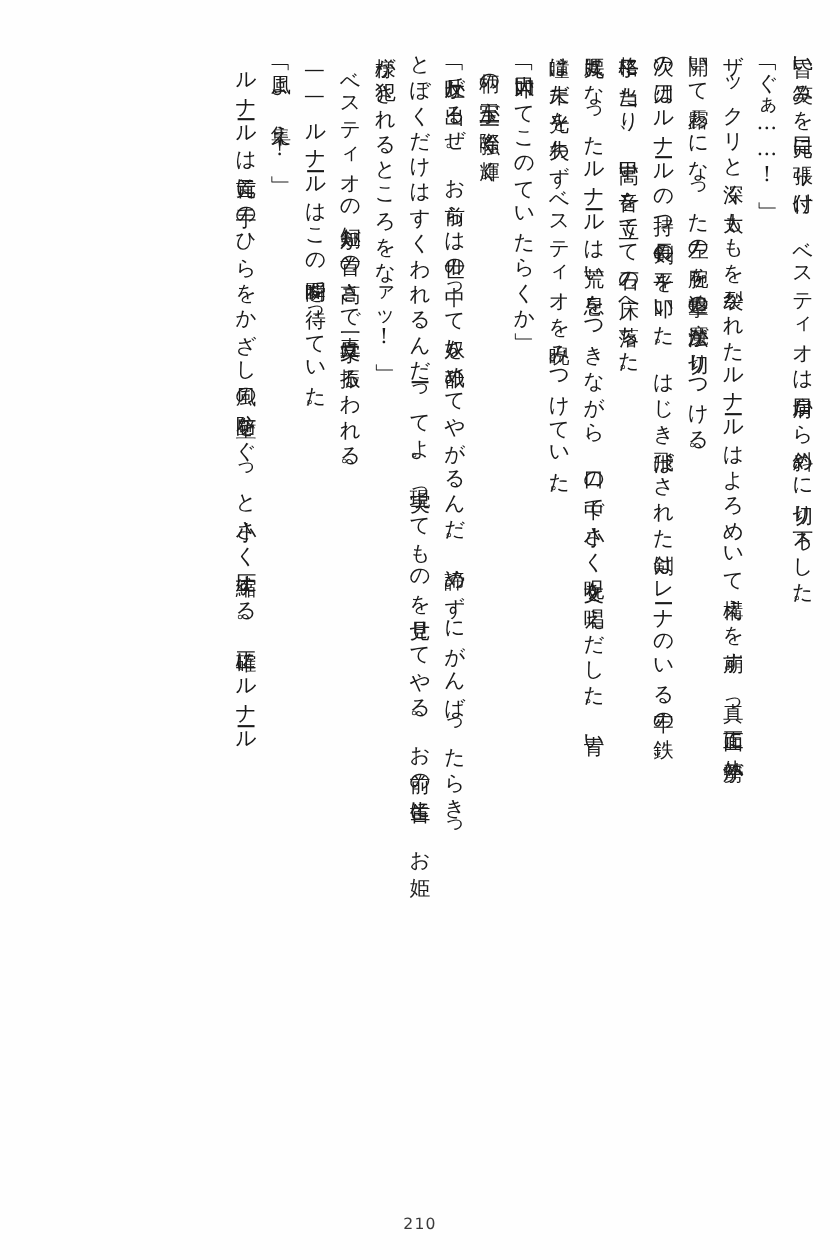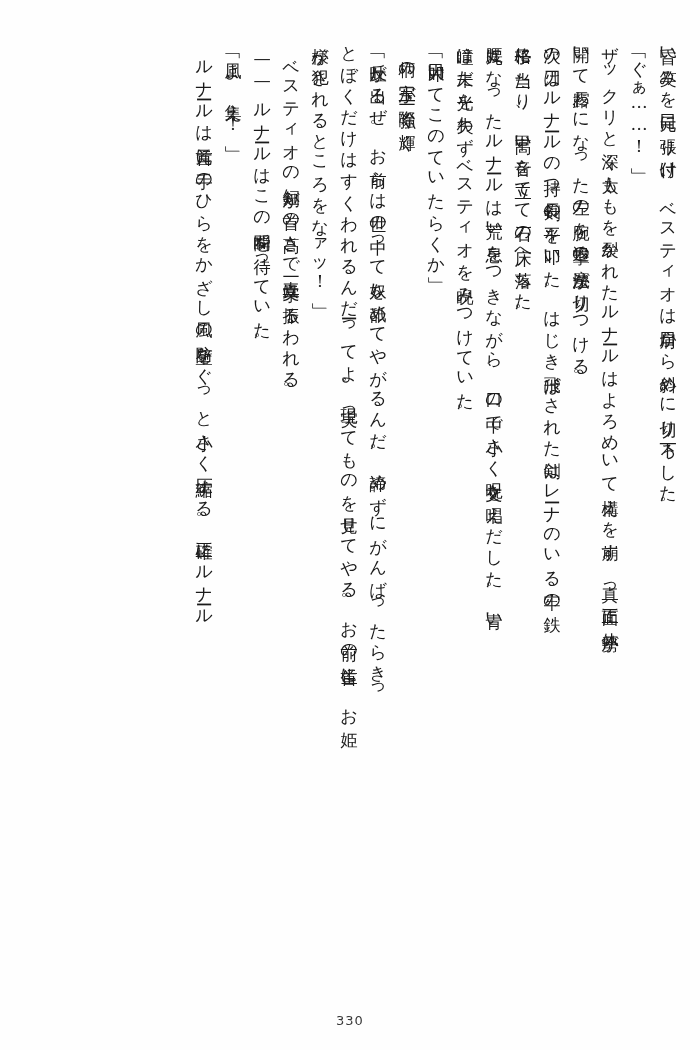--- a/index.html
+++ b/index.html
@@ -86,15 +86,15 @@
     <div class="col indent-1">柄の宝玉が一際強く輝く。</div>
     <div class="col indent-1">「反吐が出るぜ。お前らは世の中って奴を舐めてやがるんだ。諦めずにがんばったらきっ</div>
     <div class="col">とぼくだけはすくわれるんだーってよ。現実ってものを見せてやる。お前の生首に、お姫</div>
     <div class="col">様が犯されるところをなァッ!」</div>
     <div class="col indent-1">ベスティオの短剣が首の高さで真一文字に振るわれる。</div>
     <div class="col indent-1">——ルナールはこの瞬間を待っていた。</div>
     <div class="col indent-1">「風よ、集え!」</div>
     <div class="col indent-1">ルナールは首元に手のひらをかざし風の防壁をぐっと小さく圧縮する。正確にルナール</div>
   </div>
 
-  <div class="page-number">330</div>
+  <div class="page-number">210</div>
 
 </div>
 
 </body></html>

